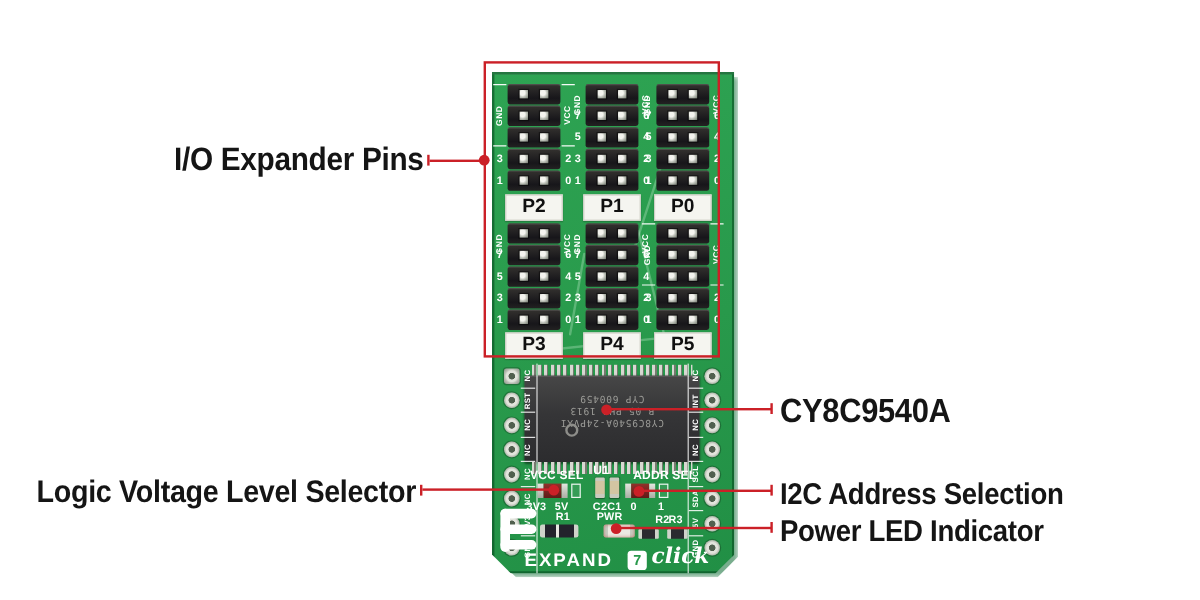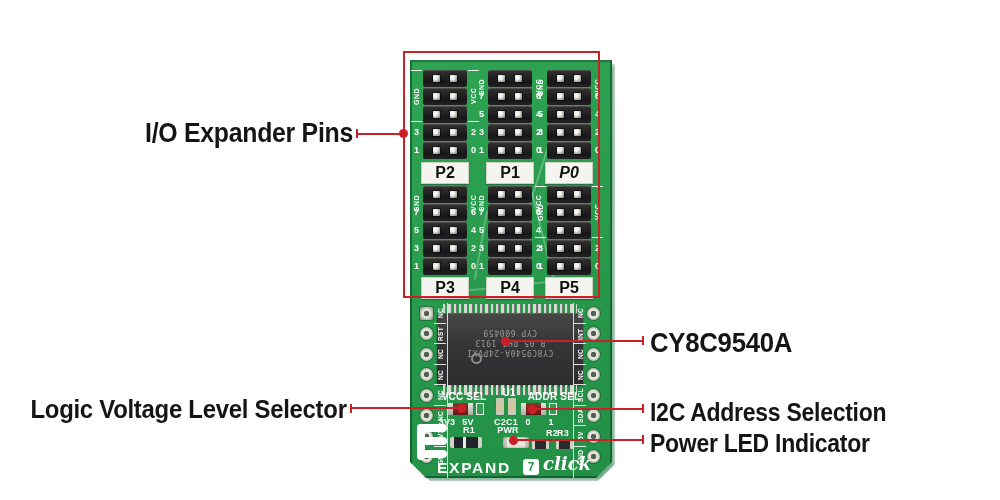--- a/index.html
+++ b/index.html
@@ -199,21 +199,21 @@
           <div class="rail lft" style="top: 0px; height: 34px;">GND</div>
           <div class="rail rgt" style="top: 0px; height: 34px;">VCC</div>
           <div class="num lft" style="top: 21px;">7</div>
           <div class="num lft" style="top: 39px;">5</div>
           <div class="num lft" style="top: 57px;">3</div>
           <div class="num lft" style="top: 75px;">1</div>
           <div class="num rgt" style="top: 21px;">6</div>
           <div class="num rgt" style="top: 39px;">4</div>
           <div class="num rgt" style="top: 57px;">2</div>
           <div class="num rgt" style="top: 75px;">0</div>
-          <div class="pname" style="top: 92px; font-style: italic;">P0</div>
+          <div class="pname" style="top: 92px;">P0</div>
         </div>
         <div class="port" style="left: 1px; top: 126px;">
           <div class="hrow" style="top: 0px;">
             <i class="pin a"></i>
             <i class="pin b"></i>
           </div>
           <div class="hrow" style="top: 18px;">
             <i class="pin a"></i>
             <i class="pin b"></i>
           </div>
@@ -363,21 +363,21 @@
         <div class="padsep" style="left: 164px; top: 344.7px;"></div>
         <div class="padc" style="left: 177px; top: 369.5px;"></div>
         <div class="padlab" style="left: 164px; top: 366px;">5V</div>
         <div class="padsep" style="left: 164px; top: 365.2px;"></div>
         <div class="padc" style="left: 177px; top: 390px;"></div>
         <div class="padlab" style="left: 164px; top: 386.5px;">GND</div>
         <div class="padsep" style="left: 164px; top: 385.7px;"></div>
       </div>
 
     <div class="silk" style="left:25px;top:331px;width:58px">VCC SEL</div>
-    <div class="silk" style="left:83px;top:327px;width:32px">U1</div>
+    <div class="silk" style="left:83px;top:327px;width:16px">U1</div>
     <div class="silk" style="left:112px;top:331px;width:64px">ADDR SEL</div>
     <div class="silk small" style="left:26px;top:357px;width:22px">3V3</div>
     <div class="silk small" style="left:48px;top:357px;width:20px">5V</div>
     <div class="silk small" style="left:81px;top:357px;width:18px">C2</div>
     <div class="silk small" style="left:93px;top:357px;width:18px">C1</div>
     <div class="silk small" style="left:109px;top:357px;width:18px">0</div>
     <div class="silk small" style="left:132px;top:357px;width:18px">1</div>
     <div class="silk small" style="left:49px;top:365px;width:20px">R1</div>
     <div class="silk small" style="left:85px;top:365px;width:26px">PWR</div>
     <div class="silk small" style="left:132px;top:368px;width:20px">R2</div>

